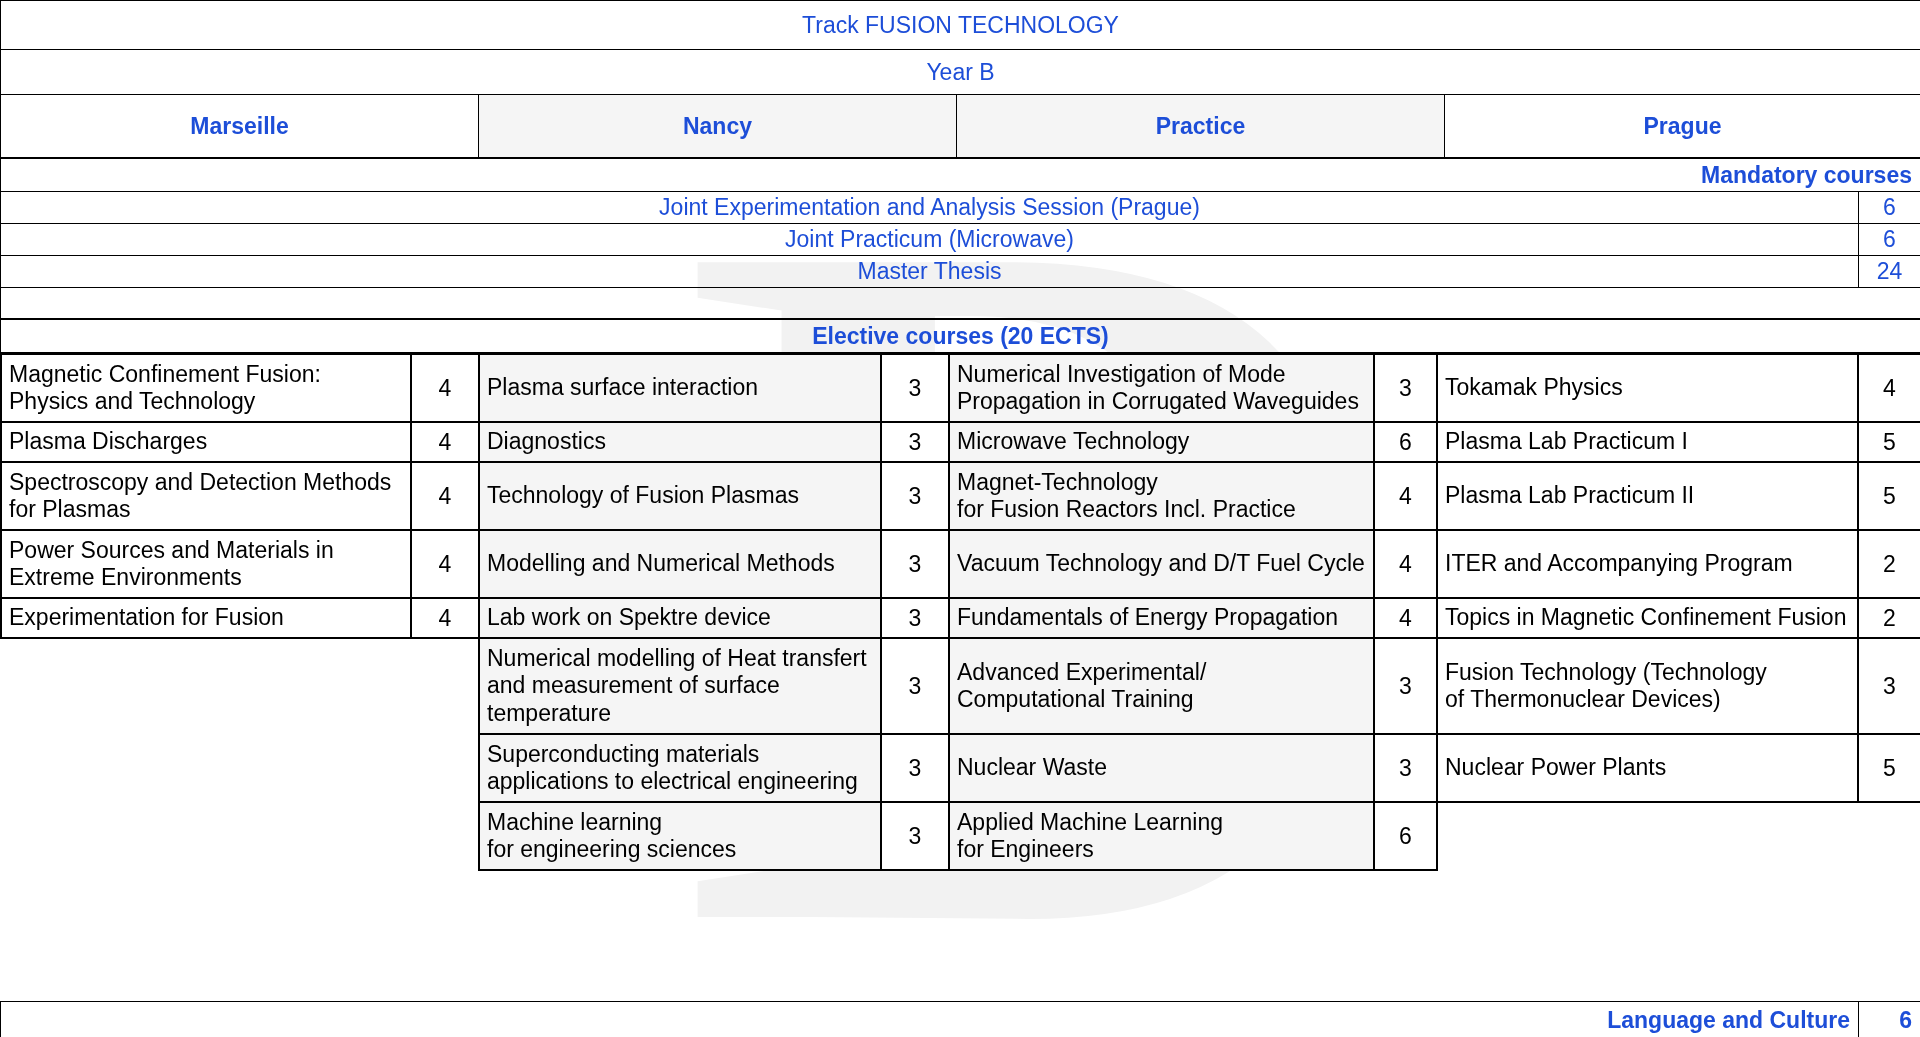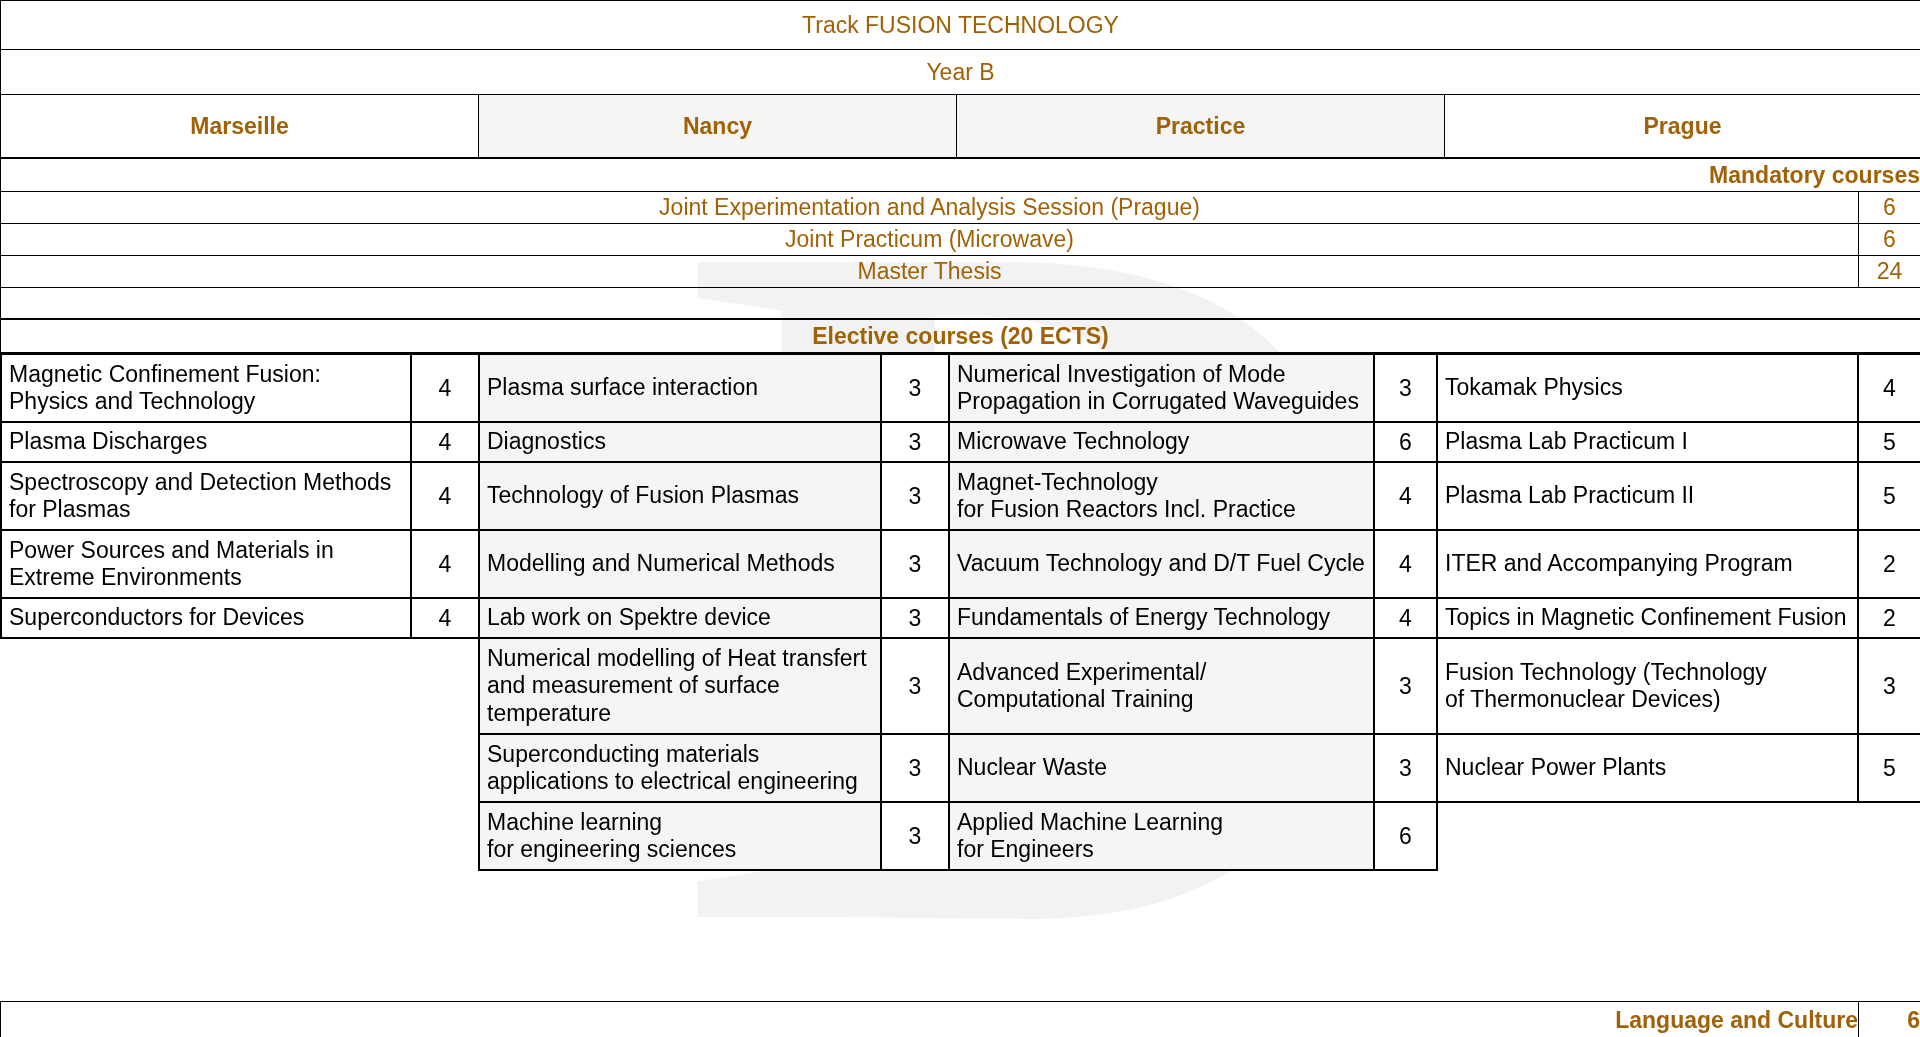--- a/index.html
+++ b/index.html
@@ -15,23 +15,23 @@
     position:absolute;left:680px;top:150px;width:620px;height:870px;
     color:#f2f2f2;font-size:1000px;line-height:860px;font-weight:700;
     font-family:"Liberation Serif", serif;
     user-select:none;pointer-events:none;z-index:0;overflow:hidden;
   }
   #sheet{position:relative;z-index:2;width:1920px;height:1037px;}
 
   table.grid{border-collapse:collapse;table-layout:fixed;width:1920px;}
   table.grid td{
     border:1px solid #000;
-    padding:0 0;
+    padding:0 8px;
     font-size:23px;
-    color:#a16207;
+    color:#1d4ed8;
     vertical-align:middle;
     background:transparent;
   }
 
   
   .banner-track td{
     background:#C00000;color:#ffffff;text-align:center;
     font-size:35px;font-weight:400;height:48px;border:3px solid #000;
   }
   .banner-year td{
@@ -190,25 +190,25 @@
       <td class="ects">4</td>
       <td class="course shade">Modelling and Numerical Methods</td>
       <td class="ects">3</td>
       <td class="course shade">Vacuum Technology and D/T Fuel Cycle</td>
       <td class="ects">4</td>
       <td class="course">ITER and Accompanying Program</td>
       <td class="ects">2</td>
     </tr>
 
     <tr>
-      <td class="course" style="height:30px">Superconductors for Devices</td>
+      <td class="course" style="height:30px">Experimentation for Fusion</td>
       <td class="ects">4</td>
       <td class="course shade">Lab work on Spektre device</td>
       <td class="ects">3</td>
-      <td class="course shade">Fundamentals of Energy Technology</td>
+      <td class="course shade">Fundamentals of Energy Propagation</td>
       <td class="ects">4</td>
       <td class="course">Topics in Magnetic Confinement Fusion</td>
       <td class="ects">2</td>
     </tr>
 
     <tr>
       <td class="empty"></td>
       <td class="empty"></td>
       <td class="course shade" style="height:86px">Numerical modelling of Heat transfert<br>and measurement of surface<br>temperature</td>
       <td class="ects">3</td>

